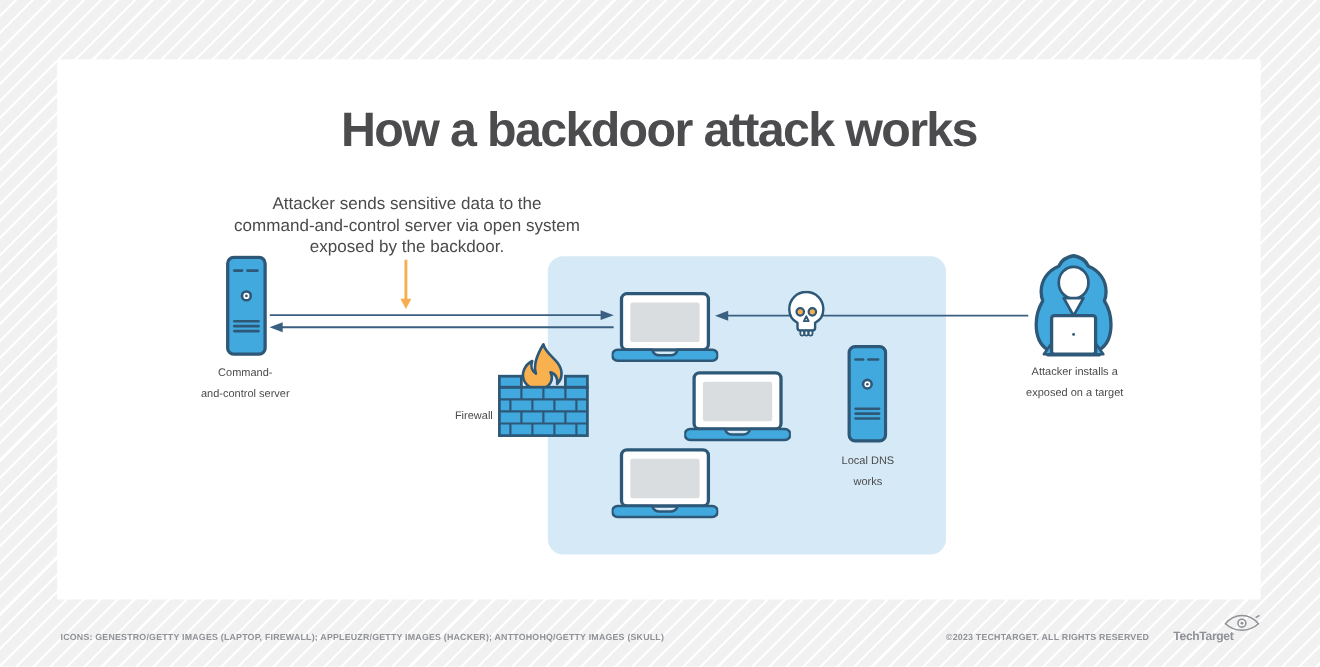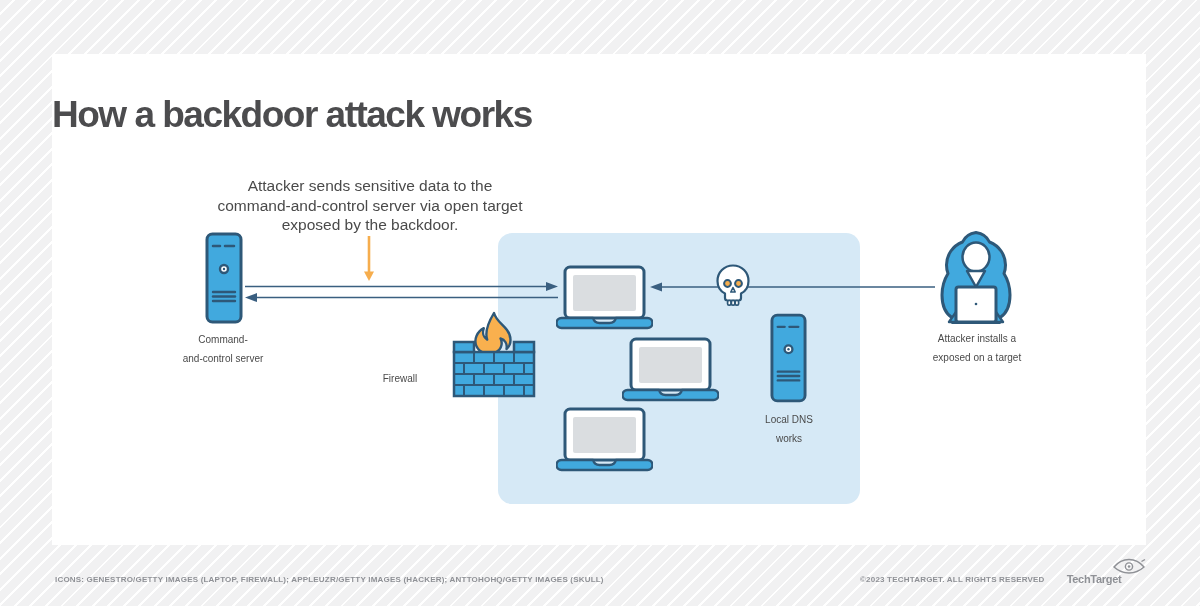--- a/index.html
+++ b/index.html
@@ -8,27 +8,27 @@
     --text-gray:#4a4a4a; --footer-gray:#8f9196; --arrow-navy:#3a5f80;
     --screen-gray:#dadde0; --card-white:#ffffff; --bg-gray:#f1f1f2;
   }
   *{margin:0;padding:0;box-sizing:border-box;}
   html,body{width:1200px;height:606px;}
   body{font-family:"Liberation Sans","DejaVu Sans",sans-serif;}
   .stage{position:relative;width:1200px;height:606px;overflow:hidden;
     background:repeating-linear-gradient(135deg, var(--bg-gray) 0px, var(--bg-gray) 9px, #ffffff 9px, #ffffff 11px);}
   .card{position:absolute;left:52px;top:54px;width:1094px;height:491px;background:var(--card-white);}
   .abs{position:absolute;}
-  .title{left:52px;top:94px;width:1094px;
-    font-size:37px;font-weight:bold;color:var(--title-gray);letter-spacing:-1.5px;}
+  .title{left:52px;top:94px;width:1094px;text-align:center;
+    font-size:44px;font-weight:bold;color:var(--title-gray);letter-spacing:-1.5px;}
   .annotation{left:190px;top:176px;width:360px;text-align:center;
     font-size:15.5px;line-height:19.5px;color:var(--text-gray);}
   .node-label{font-size:10px;line-height:19px;color:var(--text-gray);text-align:center;}
   .lbl-c2{left:123px;top:330px;width:200px;}
-  .lbl-firewall{left:352px;top:369px;width:96px;}
+  .lbl-firewall{left:352px;top:369px;width:96px;text-align:right;}
   .lbl-dns{left:739px;top:410px;width:100px;}
   .lbl-attacker{left:887px;top:329px;width:180px;}
   .panel{left:498px;top:233px;width:362px;height:271px;background:var(--panel-blue);border-radius:14px;}
   .footer-credits{left:55px;top:575px;font-size:8px;font-weight:bold;
     letter-spacing:.2px;color:var(--footer-gray);}
   .footer-copy{left:860px;top:575px;width:232px;text-align:left;font-size:8px;font-weight:bold;
     letter-spacing:.2px;color:var(--footer-gray);}
   .brand-text{left:1066px;top:573px;width:56px;text-align:center;font-size:11px;font-weight:bold;
     letter-spacing:-0.3px;color:var(--footer-gray);}
   svg{display:block;}
@@ -45,21 +45,21 @@
 <body>
 
 <div class="stage">
 
   <div class="card abs" style="left:52px;top:54px;"></div>
 
   <div class="abs title">How a backdoor attack works</div>
 
   <div class="abs annotation">
     <span style="display:block">Attacker sends sensitive data to the</span>
-    <span style="display:block">command-and-control server via open target</span>
+    <span style="display:block">command-and-control server via open system</span>
     <span style="display:block">exposed by the backdoor.</span>
   </div>
 
   <svg class="abs" style="left:362px;top:236px;" width="14" height="46" viewBox="0 0 14 46">
     <line class="o-line" x1="7" y1="0" x2="7" y2="36"></line>
     <path class="o-head" d="M7 45 L2 35.5 H12 Z"></path>
   </svg>
 
   <div class="abs panel"></div>
 

